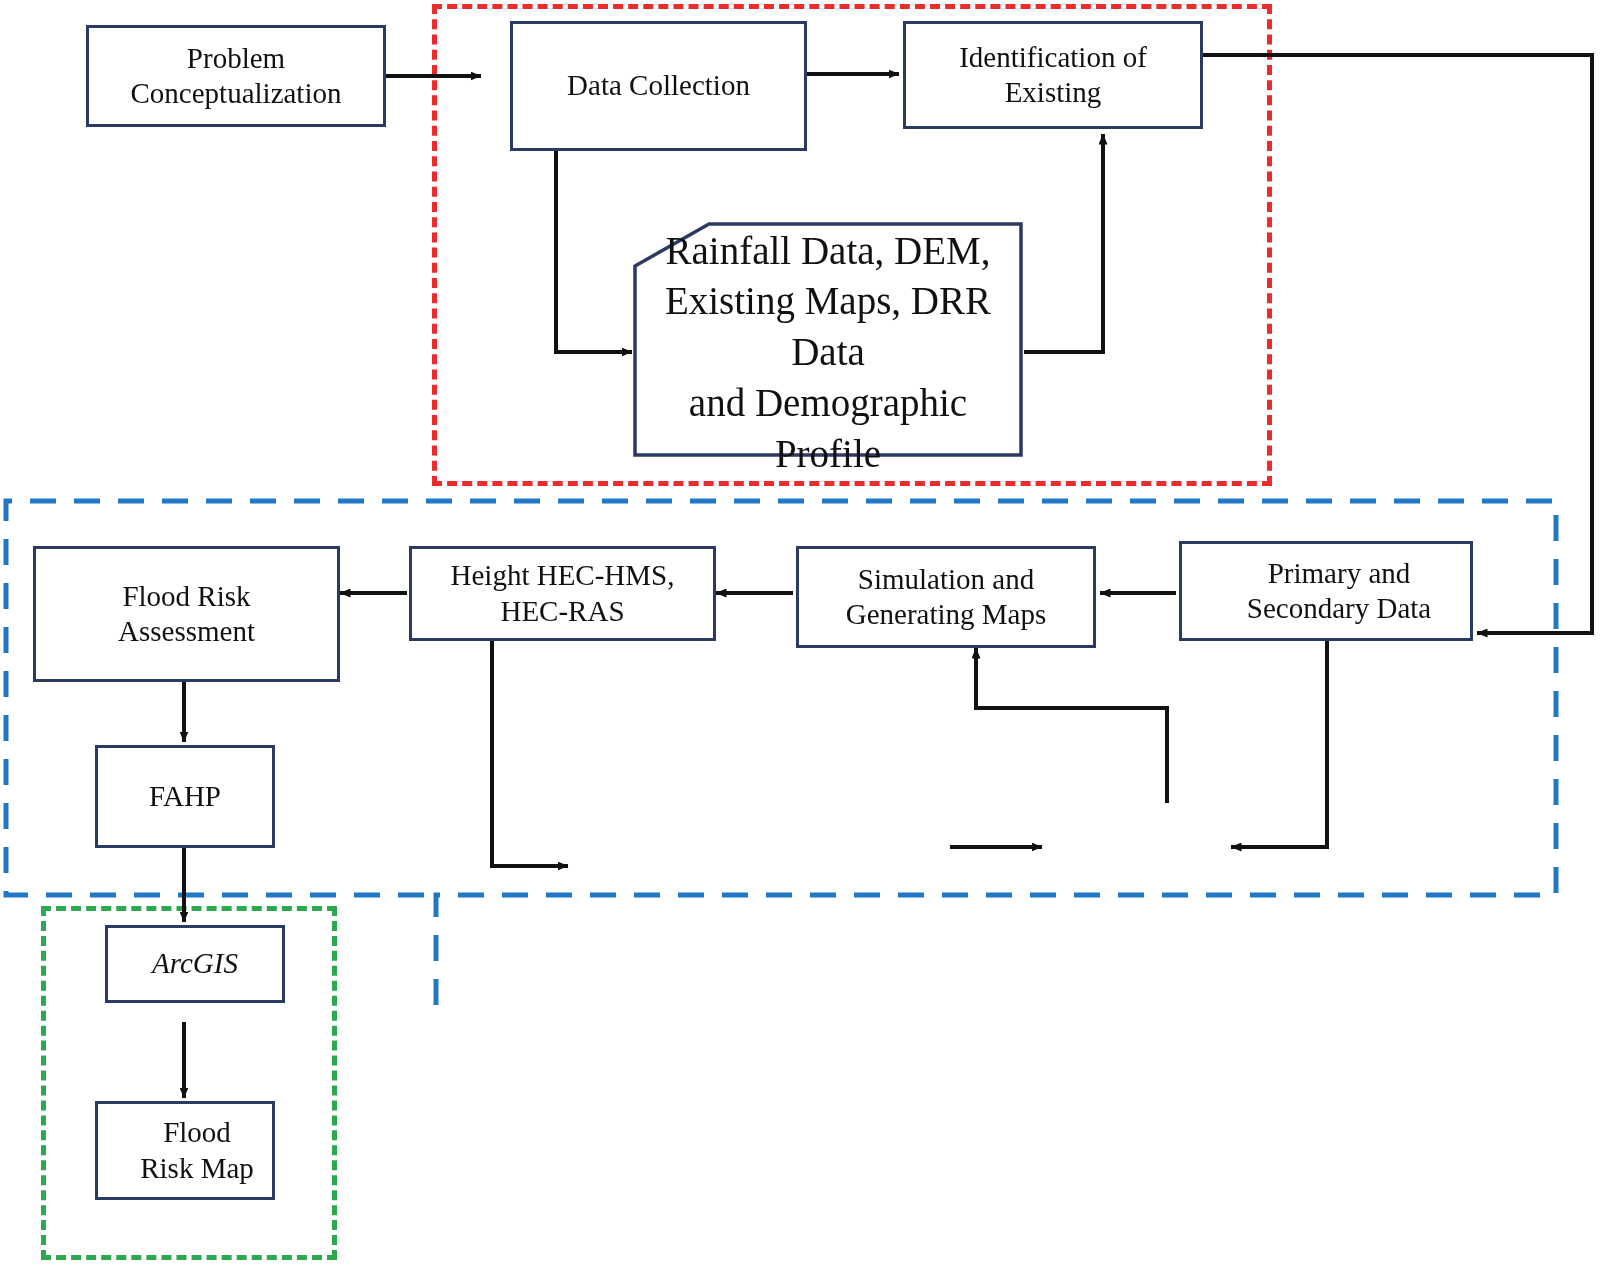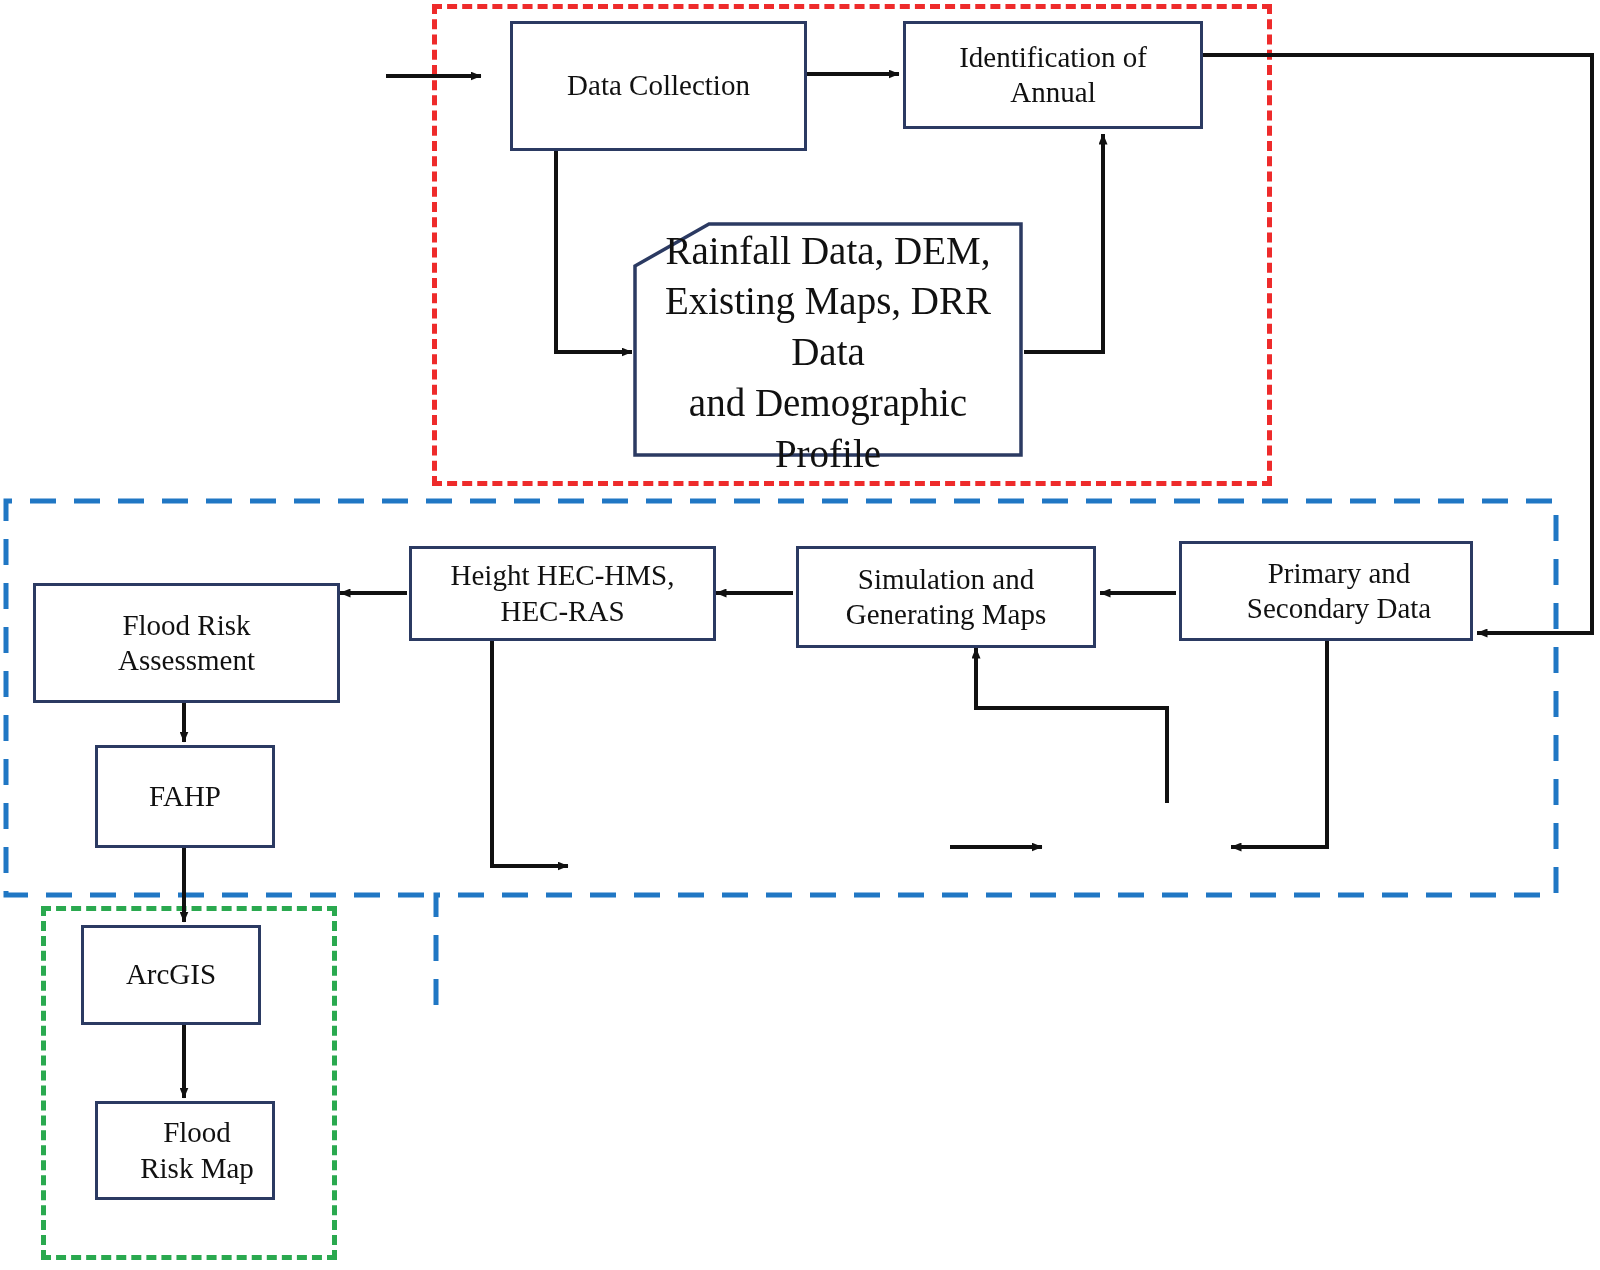--- a/index.html
+++ b/index.html
@@ -88,40 +88,44 @@
       <path d="M1167,803 L1167,708 L976,708 L976,648"></path>
 
       <path d="M184,661 L184,742"></path>
 
       <path d="M184,848 L184,922"></path>
 
       <path d="M184,1022 L184,1098"></path>
     </g>
   </svg>
 
+  <div class="node" style="left:86px;top:25px;width:300px;height:102px;">
+    <span>Problem
+Conceptualization</span>
+  </div>
 
   <div class="node" style="left:482px;top:21px;width:297px;height:130px;margin-left:28px;">
     <span>Data Collection</span>
   </div>
 
   <div class="node" style="left:903px;top:21px;width:300px;height:108px;">
     <span>Identification of
-Annual</span>
+Existing</span>
   </div>
 
   <div class="doc" style="left:632px;top:221px;width:392px;height:237px;">
     <svg class="docsvg" viewBox="0 0 392 237" preserveAspectRatio="none">
       <polygon points="3,45 77,3 389,3 389,234 3,234" fill="#ffffff" stroke="#2b3a62" stroke-width="3.5" stroke-linejoin="miter"></polygon>
     </svg>
     <div class="doctext">Rainfall Data, DEM,
 Existing Maps, DRR Data
 and Demographic Profile</div>
   </div>
 
-  <div class="node" style="left:33px;top:546px;width:307px;height:120px;margin-top:37px;">
+  <div class="node" style="left:33px;top:546px;width:307px;height:136px;">
     <span>Flood Risk
 Assessment</span>
   </div>
 
   <div class="node" style="left:409px;top:546px;width:307px;height:95px;">
     <span>Height HEC-HMS,
 HEC-RAS</span>
   </div>
 
   <div class="node" style="left:796px;top:546px;width:300px;height:102px;">
@@ -133,21 +137,21 @@
     <span>Primary and
 Secondary Data</span>
   </div>
 
   <div class="node" style="left:95px;top:745px;width:180px;height:103px;">
     <span>FAHP</span>
   </div>
 
 
 
-  <div class="node" style="left:81px;top:925px;width:180px;height:100px;">
+  <div class="node" style="left:105px;top:925px;width:180px;height:78px;font-style:italic;">
     <span>ArcGIS</span>
   </div>
 
   <div class="node" style="left:95px;top:1101px;width:180px;height:99px;padding-left:30px;">
     <span>Flood
 Risk Map</span>
   </div>
 
 </div>
 

